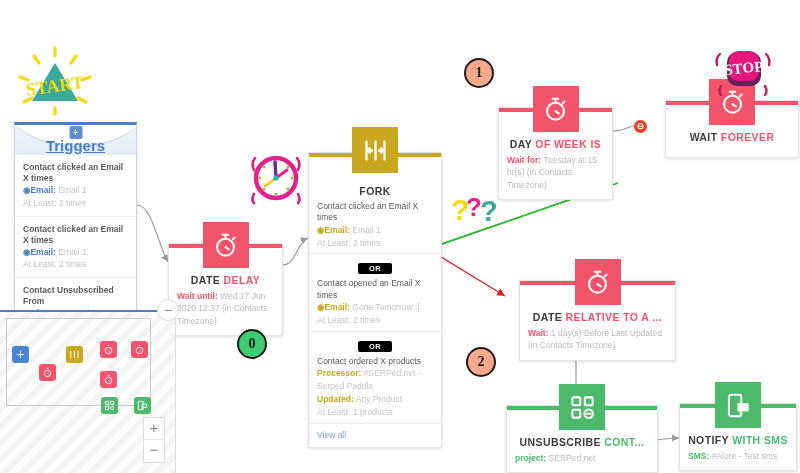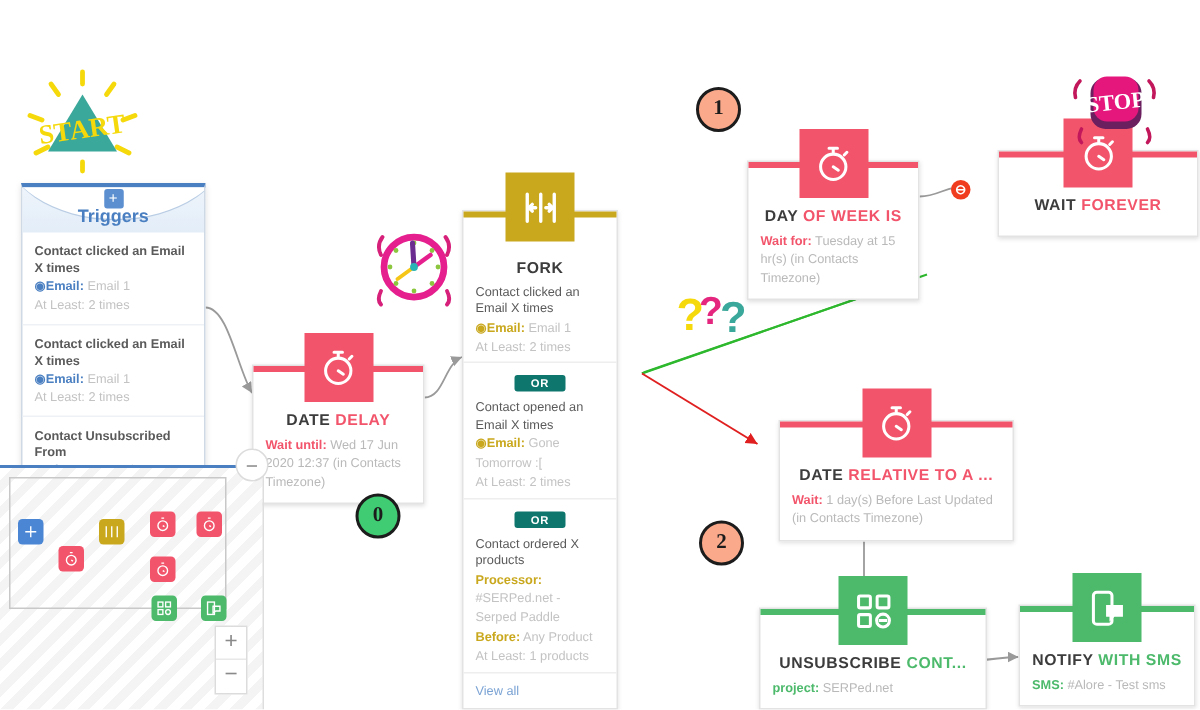--- a/index.html
+++ b/index.html
@@ -53,35 +53,35 @@
     border-radius:0 0 50% 50%/0 0 100% 100%; background:#fff;
     border-bottom:1px solid #b9cde4;
   }
   #trig-plus {
     position:absolute; left:50%; top:1px; transform:translateX(-50%);
     width:13px; height:13px; background:#5b8fd0; color:#fff;
     font-size:10px; line-height:13px; text-align:center; border-radius:2px;
   }
   #trig-title {
     position:absolute; left:0; right:0; top:12px; text-align:center;
-    font-size:12px; font-weight:bold; color:#4a7fc1;
+    font-size:15px; font-weight:bold; color:#4a7fc1;text-decoration:underline;
   }
   .trig-item { padding:7px 8px 6px; border-bottom:1px solid #eef1f5; }
   .trig-item .t { font-size:8.5px; color:#5a5a5a; font-weight:bold; line-height:1.3; }
   .trig-item .r { font-size:8.5px; color:#c3c3c3; line-height:1.5; }
   .trig-item .r b { color:#4a7fc1; font-weight:bold; }
   #trig-viewall { padding:5px 8px 6px; font-size:8.5px; color:#7ba3d4; }
 
   
   .fk-row { font-size:8.5px; color:#5a5a5a; line-height:1.35; padding:0 8px; }
   .fk-sub { font-size:8.5px; color:#c3c3c3; line-height:1.5; padding:0 8px; }
   .fk-sub b { color:#c9a81e; font-weight:bold; }
   .or-wrap { text-align:center; padding:3px 0; border-top:1px solid #eee; margin-top:4px; }
   .or {
-    display:inline-block; background:#0f766e; color:#fff; font-size:7.5px;
+    display:inline-block; background:#000000; color:#fff; font-size:7.5px;
     font-weight:bold; padding:1px 11px; border-radius:2px; letter-spacing:.5px;
   }
   #fork-viewall { padding:6px 8px 7px; font-size:8.5px; color:#7ba3d4; border-top:1px solid #eee; margin-top:5px; }
 
   
   .sticker { position:absolute; }
   #badge1, #badge2, #badge0 {
     position:absolute; width:30px; height:30px; border-radius:50%;
     border:2.5px solid #1c1c1c; display:flex; align-items:center;
     justify-content:center; font-size:14px; font-weight:bold; color:#1c1c1c;
@@ -181,21 +181,21 @@
       <svg viewBox="0 0 24 24" fill="none" stroke="currentColor" stroke-width="1.8" stroke-linecap="round">
         <circle cx="12" cy="13.5" r="7.5"></circle>
           <path d="M9.5 2.5h5M12 2.5v2.5M12 13.5l3 2"></path>
           <path d="M18.5 6.5l1.6-1.6"></path>
       </svg>
     </div>
     <div class="ttl"><span>DATE</span> <span class="accent">DELAY</span></div>
     <div class="meta"><b>Wait until:</b> <span>Wed 17 Jun 2020 12:37 (in Contacts Timezone)</span></div>
   </div>
 
-  <div class="node gold" style="left:308px; top:140px; width:104px;">
+  <div class="node gold" style="left:308px; top:152px; width:134px;">
     <div class="topbar"></div>
     <div class="ico" style="top:-26px;">
       <svg viewBox="0 0 24 24" fill="none" stroke="currentColor" stroke-width="2" stroke-linecap="round">
         <path d="M4 4v16M20 4v16M12 4v16"></path>
           <path d="M9 12H5M5 12l2-2M5 12l2 2"></path>
           <path d="M15 12h4M19 12l-2-2M19 12l-2 2"></path>
       </svg>
     </div>
     <div class="ttl" style="padding-top:28px;"><span>FORK</span></div>
 
@@ -204,21 +204,21 @@
     <div class="fk-sub"><span>At Least:</span> <span>2 times</span></div>
     <div class="or-wrap"><span class="or">OR</span></div>
 
     <div class="fk-row">Contact opened an Email X times</div>
     <div class="fk-sub"><b>◉Email:</b> <span>Gone Tomorrow :[</span></div>
     <div class="fk-sub"><span>At Least:</span> <span>2 times</span></div>
     <div class="or-wrap"><span class="or">OR</span></div>
 
     <div class="fk-row">Contact ordered X products</div>
     <div class="fk-sub"><b>Processor:</b> <span>#SERPed.net - Serped Paddle</span></div>
-    <div class="fk-sub"><b>Before:</b> <span>Any Product</span></div>
+    <div class="fk-sub"><b>Updated:</b> <span>Any Product</span></div>
     <div class="fk-sub"><span>At Least:</span> <span>1 products</span></div>
 
     <div id="fork-viewall">View all</div>
   </div>
 
   <div class="node pink" style="left:498px; top:107px; width:115px;">
     <div class="topbar"></div>
     <div class="ico">
       <svg viewBox="0 0 24 24" fill="none" stroke="currentColor" stroke-width="1.8" stroke-linecap="round">
         <circle cx="12" cy="13.5" r="7.5"></circle>

